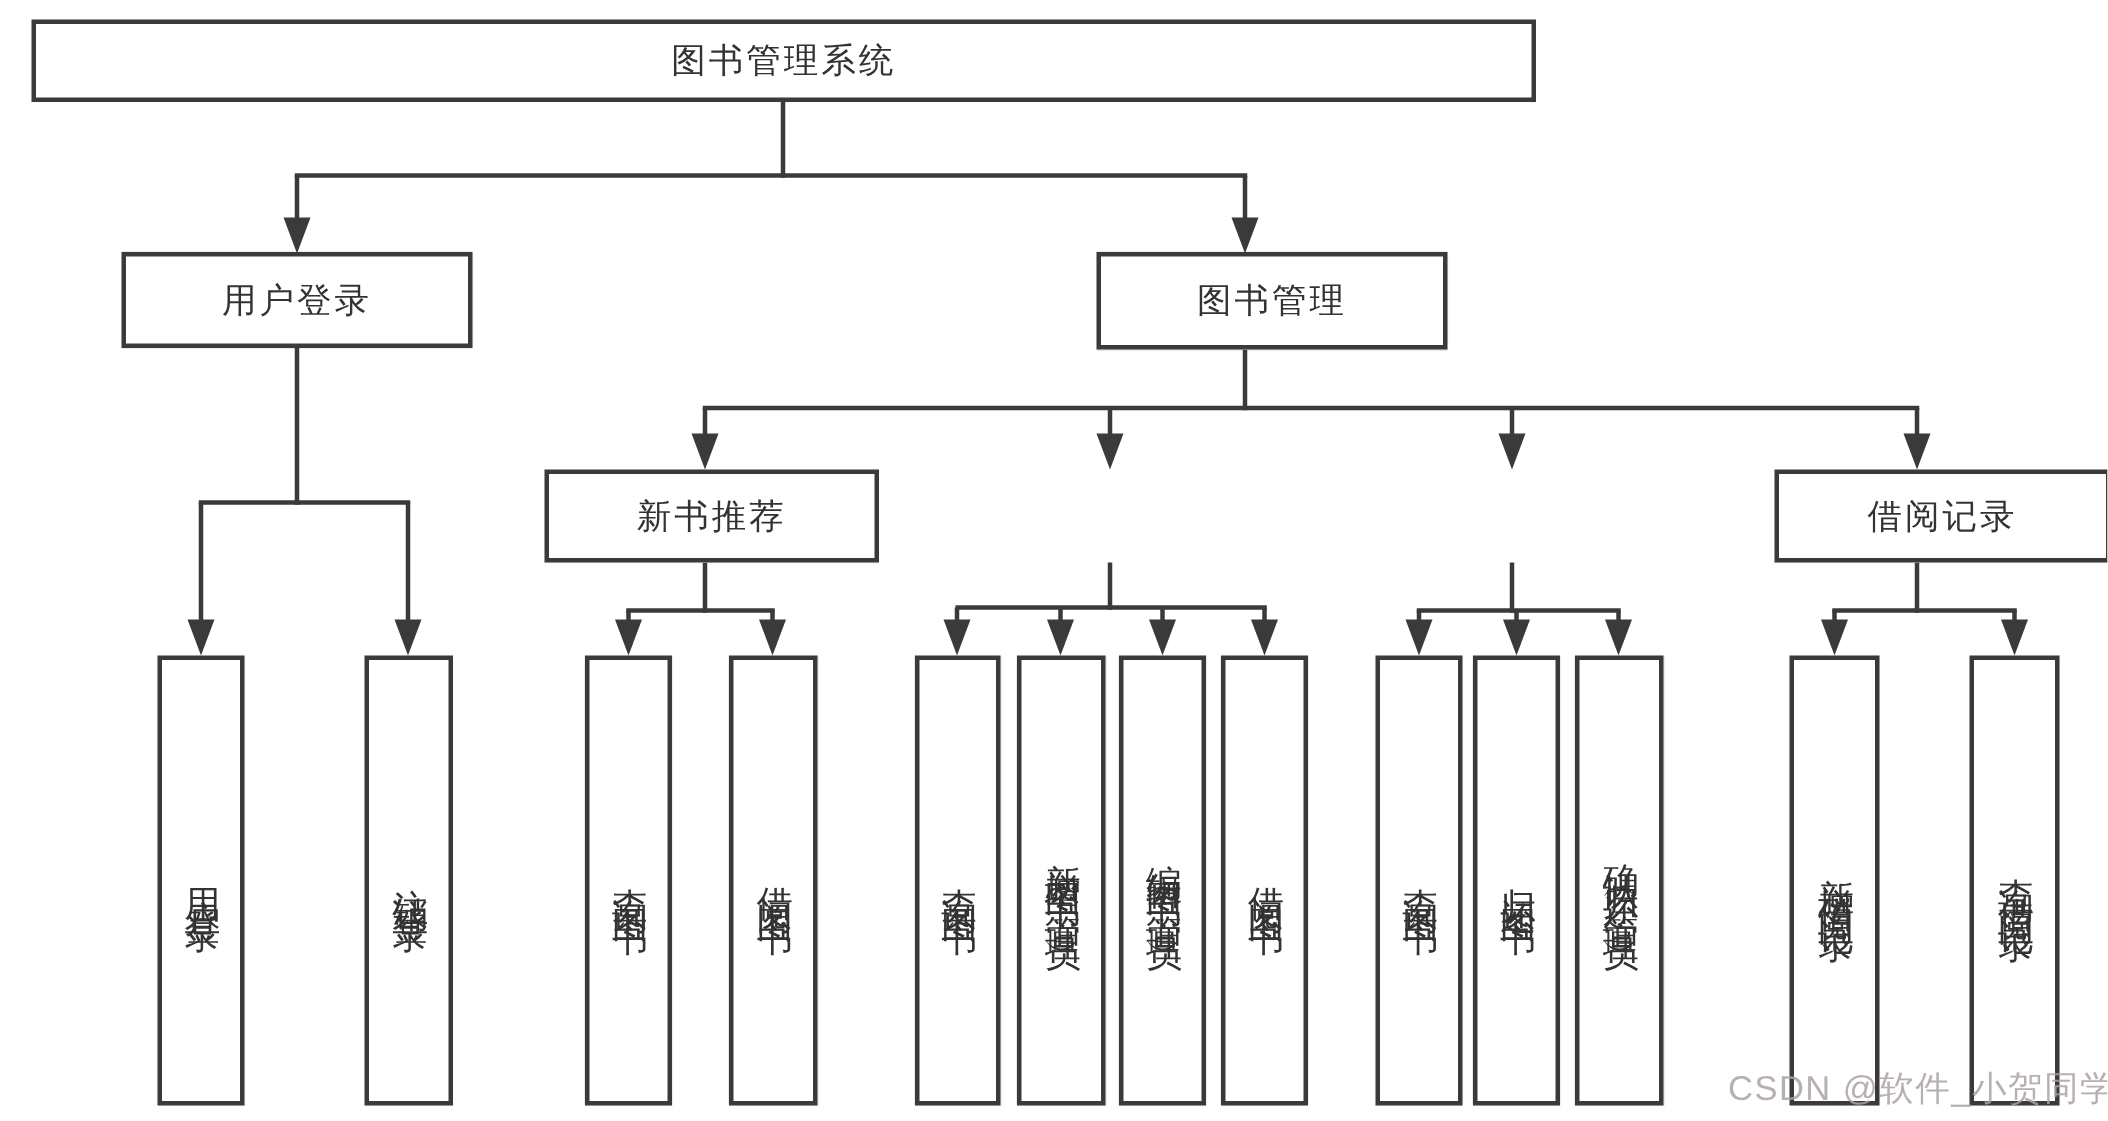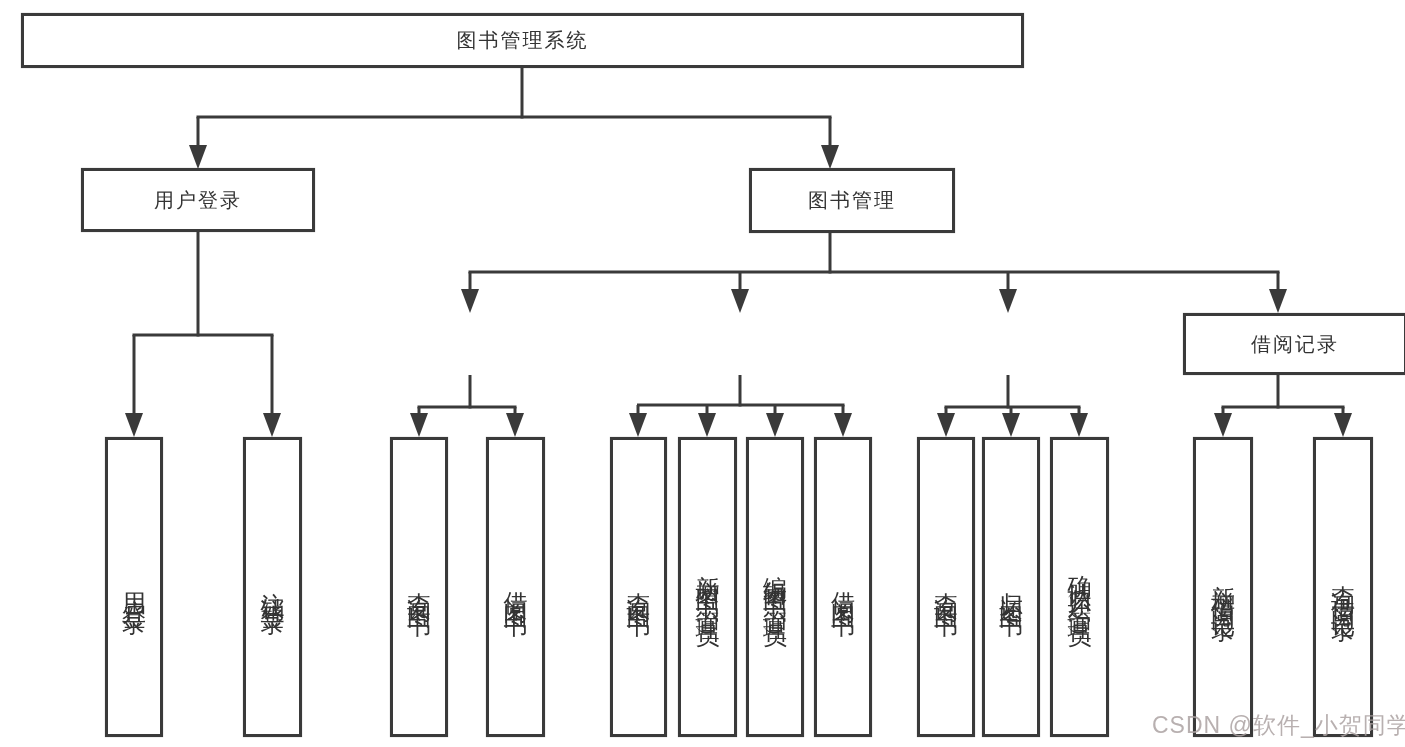--- a/index.html
+++ b/index.html
@@ -23,21 +23,21 @@
     background: #ffffff;
     border: 3px solid #3a3a3a;
     box-shadow: 0 0 1px rgba(60,60,60,0.45);
     display: flex;
     align-items: center;
     justify-content: center;
     z-index: 2;
   }
   .node .lbl {
     color: #333333;
-    font-size: 20px;
+    font-size: 23px;
     letter-spacing: 2px;
     white-space: nowrap;
   }
   .node.vert .lbl {
     writing-mode: vertical-rl;
     text-orientation: mixed;
     font-size: 24px;
     letter-spacing: 7px;
     line-height: 1;
   }
@@ -135,24 +135,27 @@
     </g>
   </svg>
 
   <div class="node" style="left:21px; top:13px; width:1003px; height:55px;">
     <span class="lbl">图书管理系统</span>
   </div>
 
   <div class="node" style="left:81px; top:168px; width:234px; height:64px;">
     <span class="lbl">用户登录</span>
   </div>
-  <div class="node" style="left:749px; top:168px; width:206px; height:65px;">
+  <div class="node" style="left:731px; top:168px; width:234px; height:65px;">
     <span class="lbl">图书管理</span>
   </div>
 
+  <div class="node" style="left:363px; top:313px; width:223px; height:62px;">
+    <span class="lbl">新书推荐</span>
+  </div>
   <div class="node" style="left:1183px; top:313px; width:224px; height:62px;">
     <span class="lbl">借阅记录</span>
   </div>
 
   <div class="node vert" style="left:105px; top:437px; width:58px; height:300px;">
     <span class="lbl">用户登录</span>
   </div>
   <div class="node vert" style="left:243px; top:437px; width:59px; height:300px;">
     <span class="lbl">注销登录</span>
   </div>

